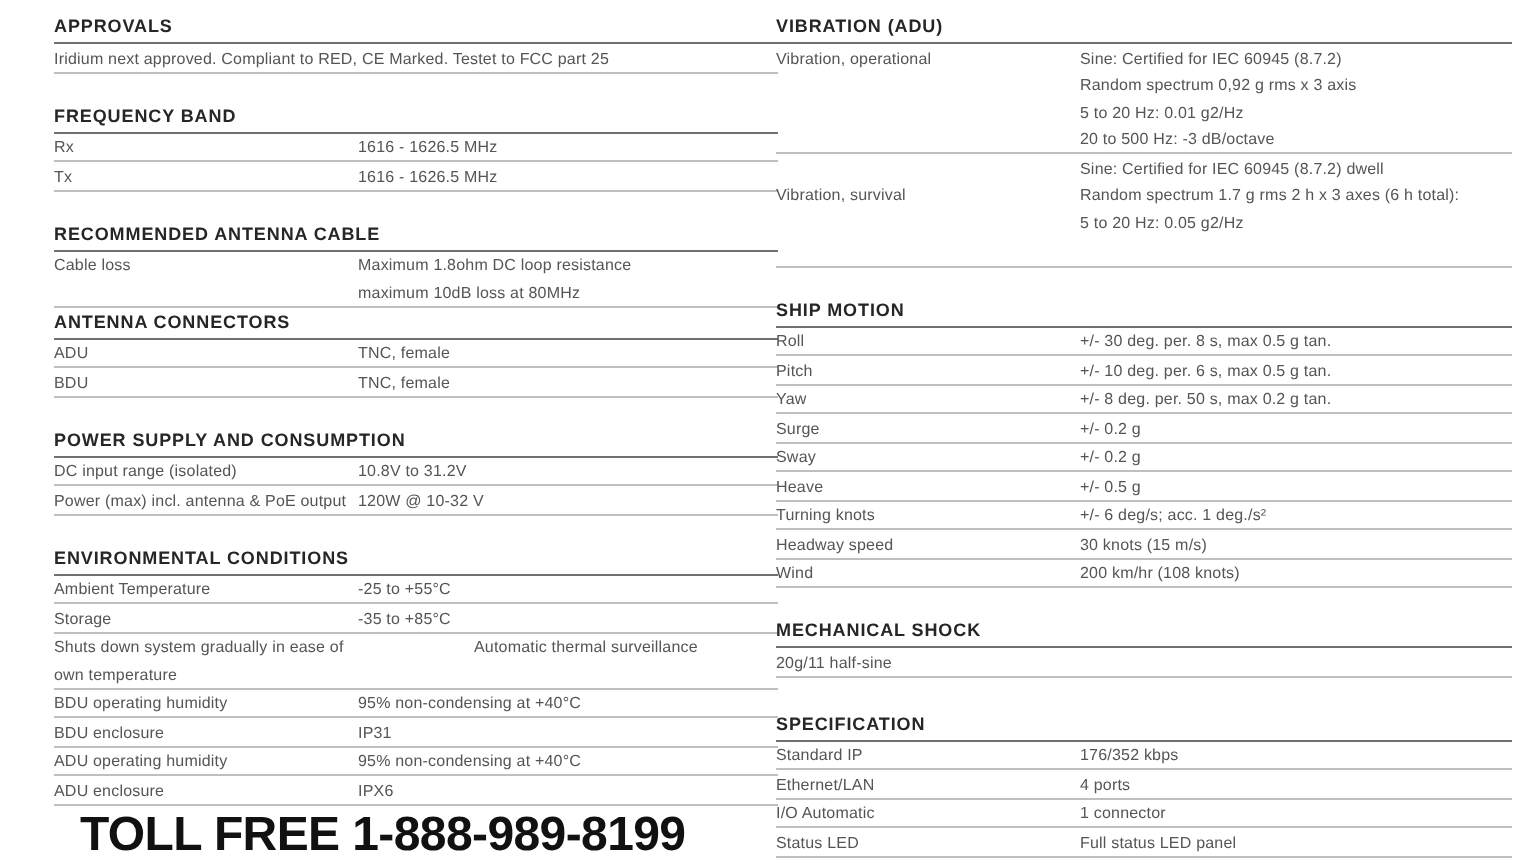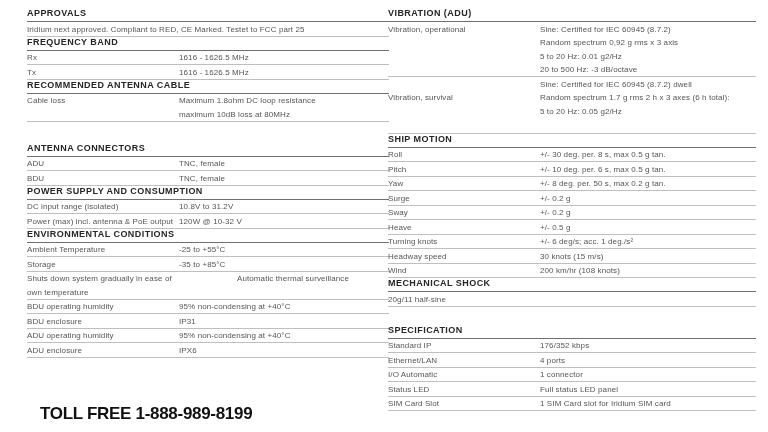--- a/index.html
+++ b/index.html
@@ -13,23 +13,23 @@
   *{box-sizing:border-box;margin:0;padding:0;}
   html,body{background:var(--page_bg);}
   body{
     width:768px;height:432px;position:relative;overflow:hidden;
     font-family:"Liberation Sans","DejaVu Sans",sans-serif;
     -webkit-font-smoothing:antialiased;
   }
   .col{position:absolute;top:8px;}
   .col-left{left:27px;width:362px;}
   .col-right{left:388px;width:368px;}
-  .section{margin-top:0;}
+  .section{margin-top:16px;}
   .section:first-child{margin-top:0;}
-  [data-name="spec-section-antenna-connectors"]{margin-top:21px;}
+  [data-name="spec-section-antenna-connectors"]{margin-top:2px;}
   [data-name="spec-section-specification"]{margin-top:18px;}
   .sec-title{
     font-size:9px;font-weight:bold;color:var(--heading_text);
     letter-spacing:.45px;line-height:10px;
     padding-bottom:3px;border-bottom:1px solid var(--rule_dark);
   }
   .row{
     display:flex;align-items:flex-start;
     padding:1.5px 0 1px;
     border-bottom:1px solid var(--rule_light);
@@ -37,21 +37,21 @@
     letter-spacing:.1px;
   }
   .cell.label{flex:0 0 auto;min-width:152px;white-space:nowrap;padding-right:4px;}
   .cell.value{flex:1 1 auto;}
   .cell.value.full{width:100%;}
   .vline{line-height:11px;margin-bottom:2.5px;white-space:nowrap;}
   .vline:last-child{margin-bottom:0;}
   .sec-table.pad-bottom .row:last-child{padding-bottom:16px;align-items:center;}
   .banner{
     position:absolute;left:40px;top:404px;
-    font-size:17px;font-weight:bold;letter-spacing:-.3px;
+    font-size:24px;font-weight:bold;letter-spacing:-.3px;
     color:var(--banner_text);white-space:nowrap;
   }
 </style>
 </head>
 <body>
 
 <div class="col col-left" data-name="left-column">
     <section class="section" data-name="spec-section-approvals">
       <h3 class="sec-title" data-name="section-title">APPROVALS</h3>
       <div class="sec-table" data-name="spec-table">

